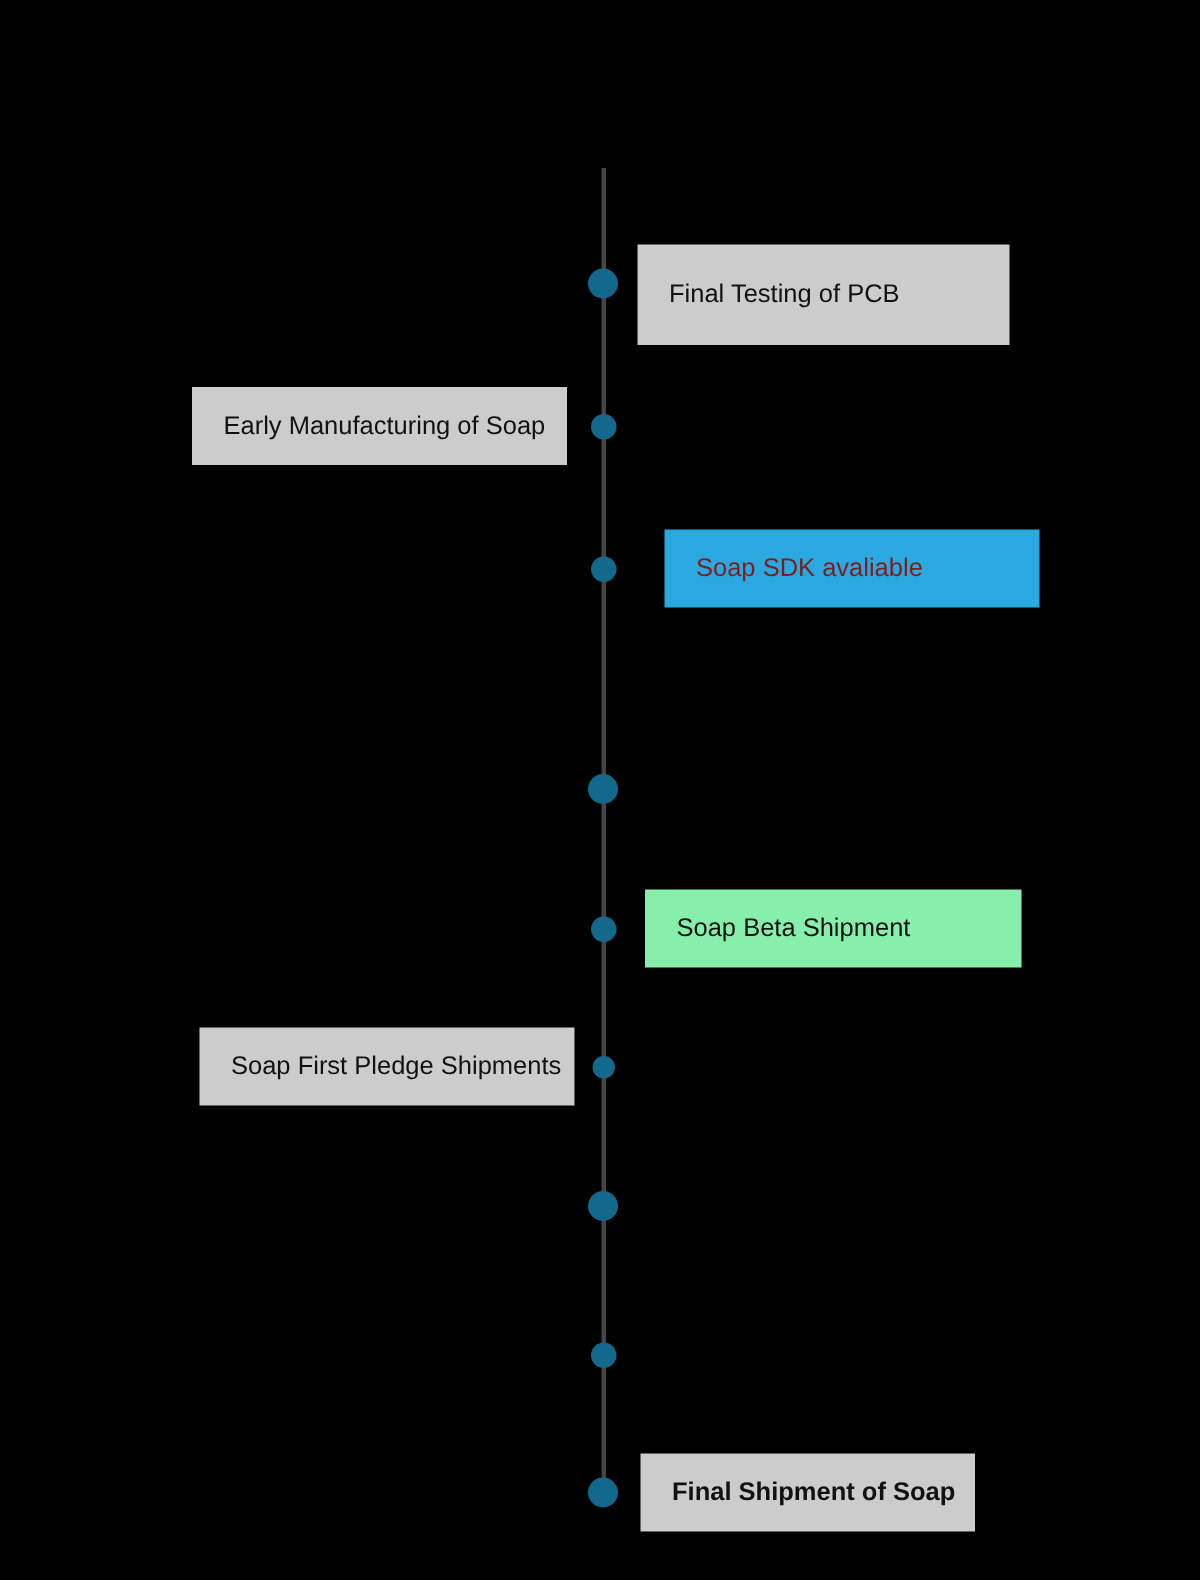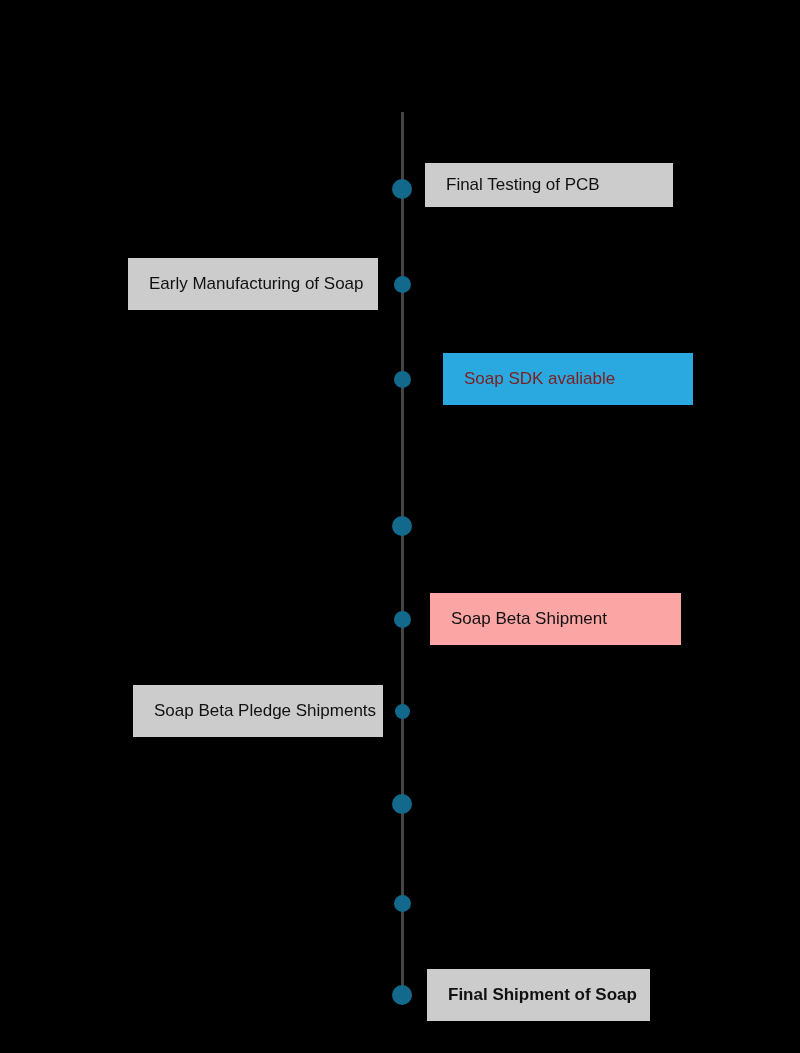--- a/index.html
+++ b/index.html
@@ -47,39 +47,39 @@
   .label-box.highlight .label-text {
     color: #ffffff;
   }
 </style>
 </head>
 <body>
 
 <div id="canvas">
   <div class="axis-line" style="left: 401px; top: 112px; height: 884px; width: 3px; background: rgb(69, 69, 69);"></div>
   <div id="nodes-layer">
-      <div class="label-box" style="left: 425px; top: 163px; width: 248px; height: 44px; background: rgb(204, 204, 204);">
+      <div class="label-box" style="left: 425px; top: 163px; width: 248px; height: 67px; background: rgb(204, 204, 204);">
         <span class="label-text" style="color: rgb(17, 17, 17);">Final Testing of PCB</span>
       </div>
       <div class="node-dot" style="width: 20px; height: 20px; left: 392px; top: 179px; background: rgb(19, 105, 140);"></div>
       <div class="label-box" style="left: 128px; top: 258px; width: 250px; height: 52px; background: rgb(204, 204, 204);">
         <span class="label-text" style="color: rgb(17, 17, 17);">Early Manufacturing of Soap</span>
       </div>
       <div class="node-dot" style="width: 17px; height: 17px; left: 393.5px; top: 275.5px; background: rgb(19, 105, 140);"></div>
       <div class="label-box highlight" style="left: 443px; top: 353px; width: 250px; height: 52px; background: rgb(42, 169, 224);">
         <span class="label-text" style="color: #7f1d1d;">Soap SDK avaliable</span>
       </div>
       <div class="node-dot" style="width: 17px; height: 17px; left: 393.5px; top: 370.5px; background: rgb(19, 105, 140);"></div>
       <div class="node-dot" style="width: 20px; height: 20px; left: 392px; top: 516px; background: rgb(19, 105, 140);"></div>
-      <div class="label-box" style="left: 430px; top: 593px; width: 251px; height: 52px; background: #fca5a5;">
+      <div class="label-box" style="left: 430px; top: 593px; width: 251px; height: 52px; background: #86efac;">
         <span class="label-text" style="color: rgb(17, 17, 17);">Soap Beta Shipment</span>
       </div>
       <div class="node-dot" style="width: 17px; height: 17px; left: 393.5px; top: 610.5px; background: rgb(19, 105, 140);"></div>
       <div class="label-box" style="left: 133px; top: 685px; width: 250px; height: 52px; background: rgb(204, 204, 204);">
-        <span class="label-text" style="color: rgb(17, 17, 17);">Soap Beta Pledge Shipments</span>
+        <span class="label-text" style="color: rgb(17, 17, 17);">Soap First Pledge Shipments</span>
       </div>
       <div class="node-dot" style="width: 15px; height: 15px; left: 394.5px; top: 703.5px; background: rgb(19, 105, 140);"></div>
       <div class="node-dot" style="width: 20px; height: 20px; left: 392px; top: 794px; background: rgb(19, 105, 140);"></div>
       <div class="node-dot" style="width: 17px; height: 17px; left: 393.5px; top: 894.5px; background: rgb(19, 105, 140);"></div>
       <div class="label-box" style="left: 427px; top: 969px; width: 223px; height: 52px; background: rgb(204, 204, 204);">
         <span class="label-text" style="color: rgb(17, 17, 17); font-weight: bold;">Final Shipment of Soap</span>
       </div>
       <div class="node-dot" style="width: 20px; height: 20px; left: 392px; top: 985px; background: rgb(19, 105, 140);"></div>
     </div>
 </div>

